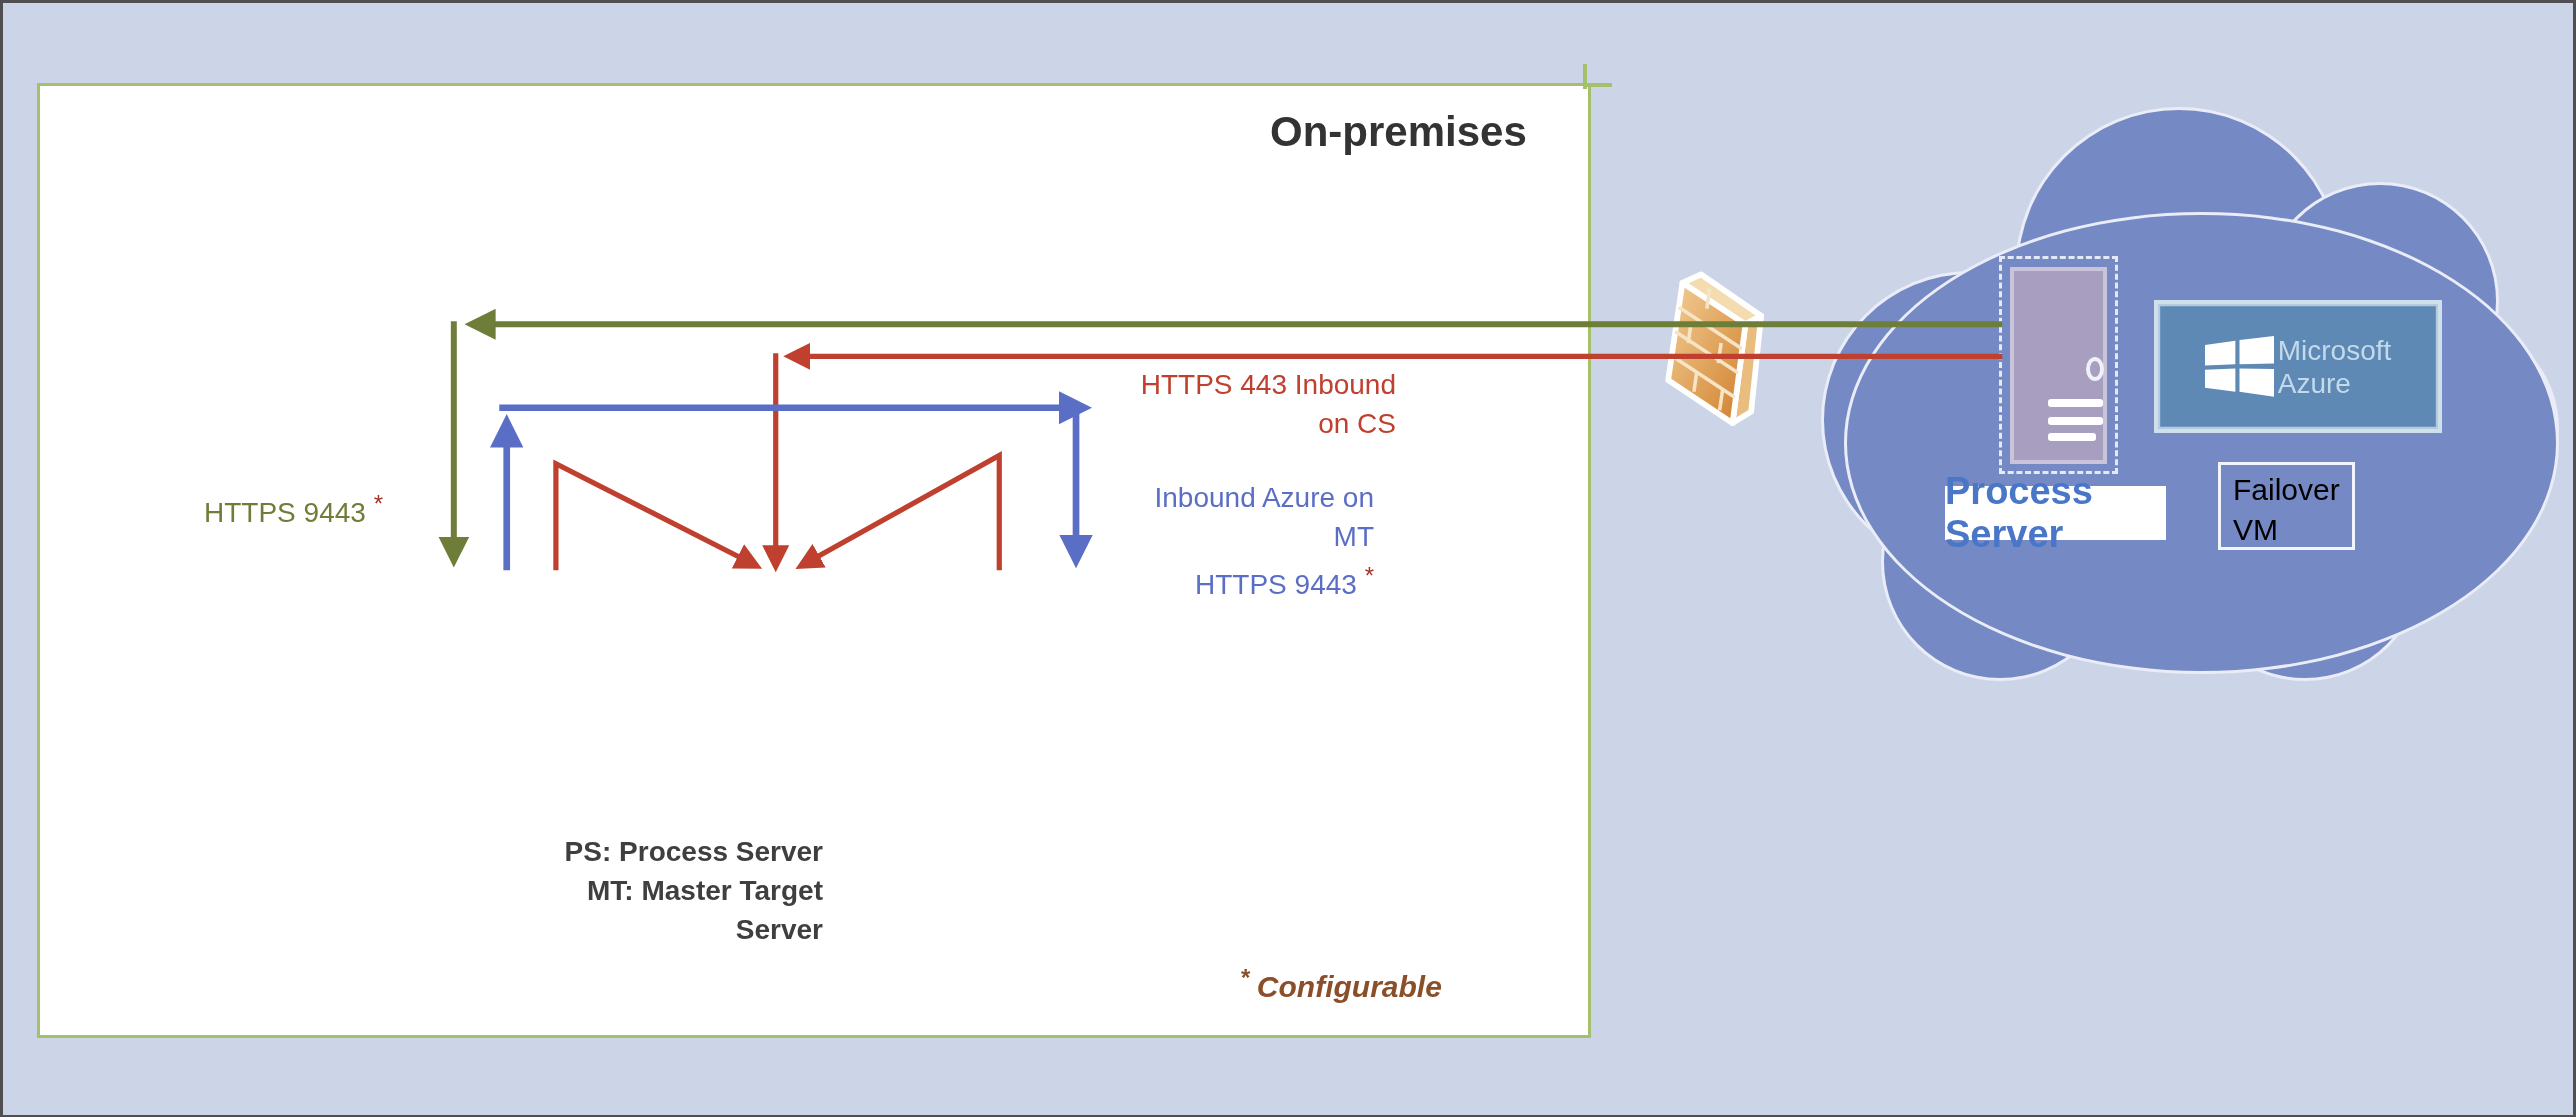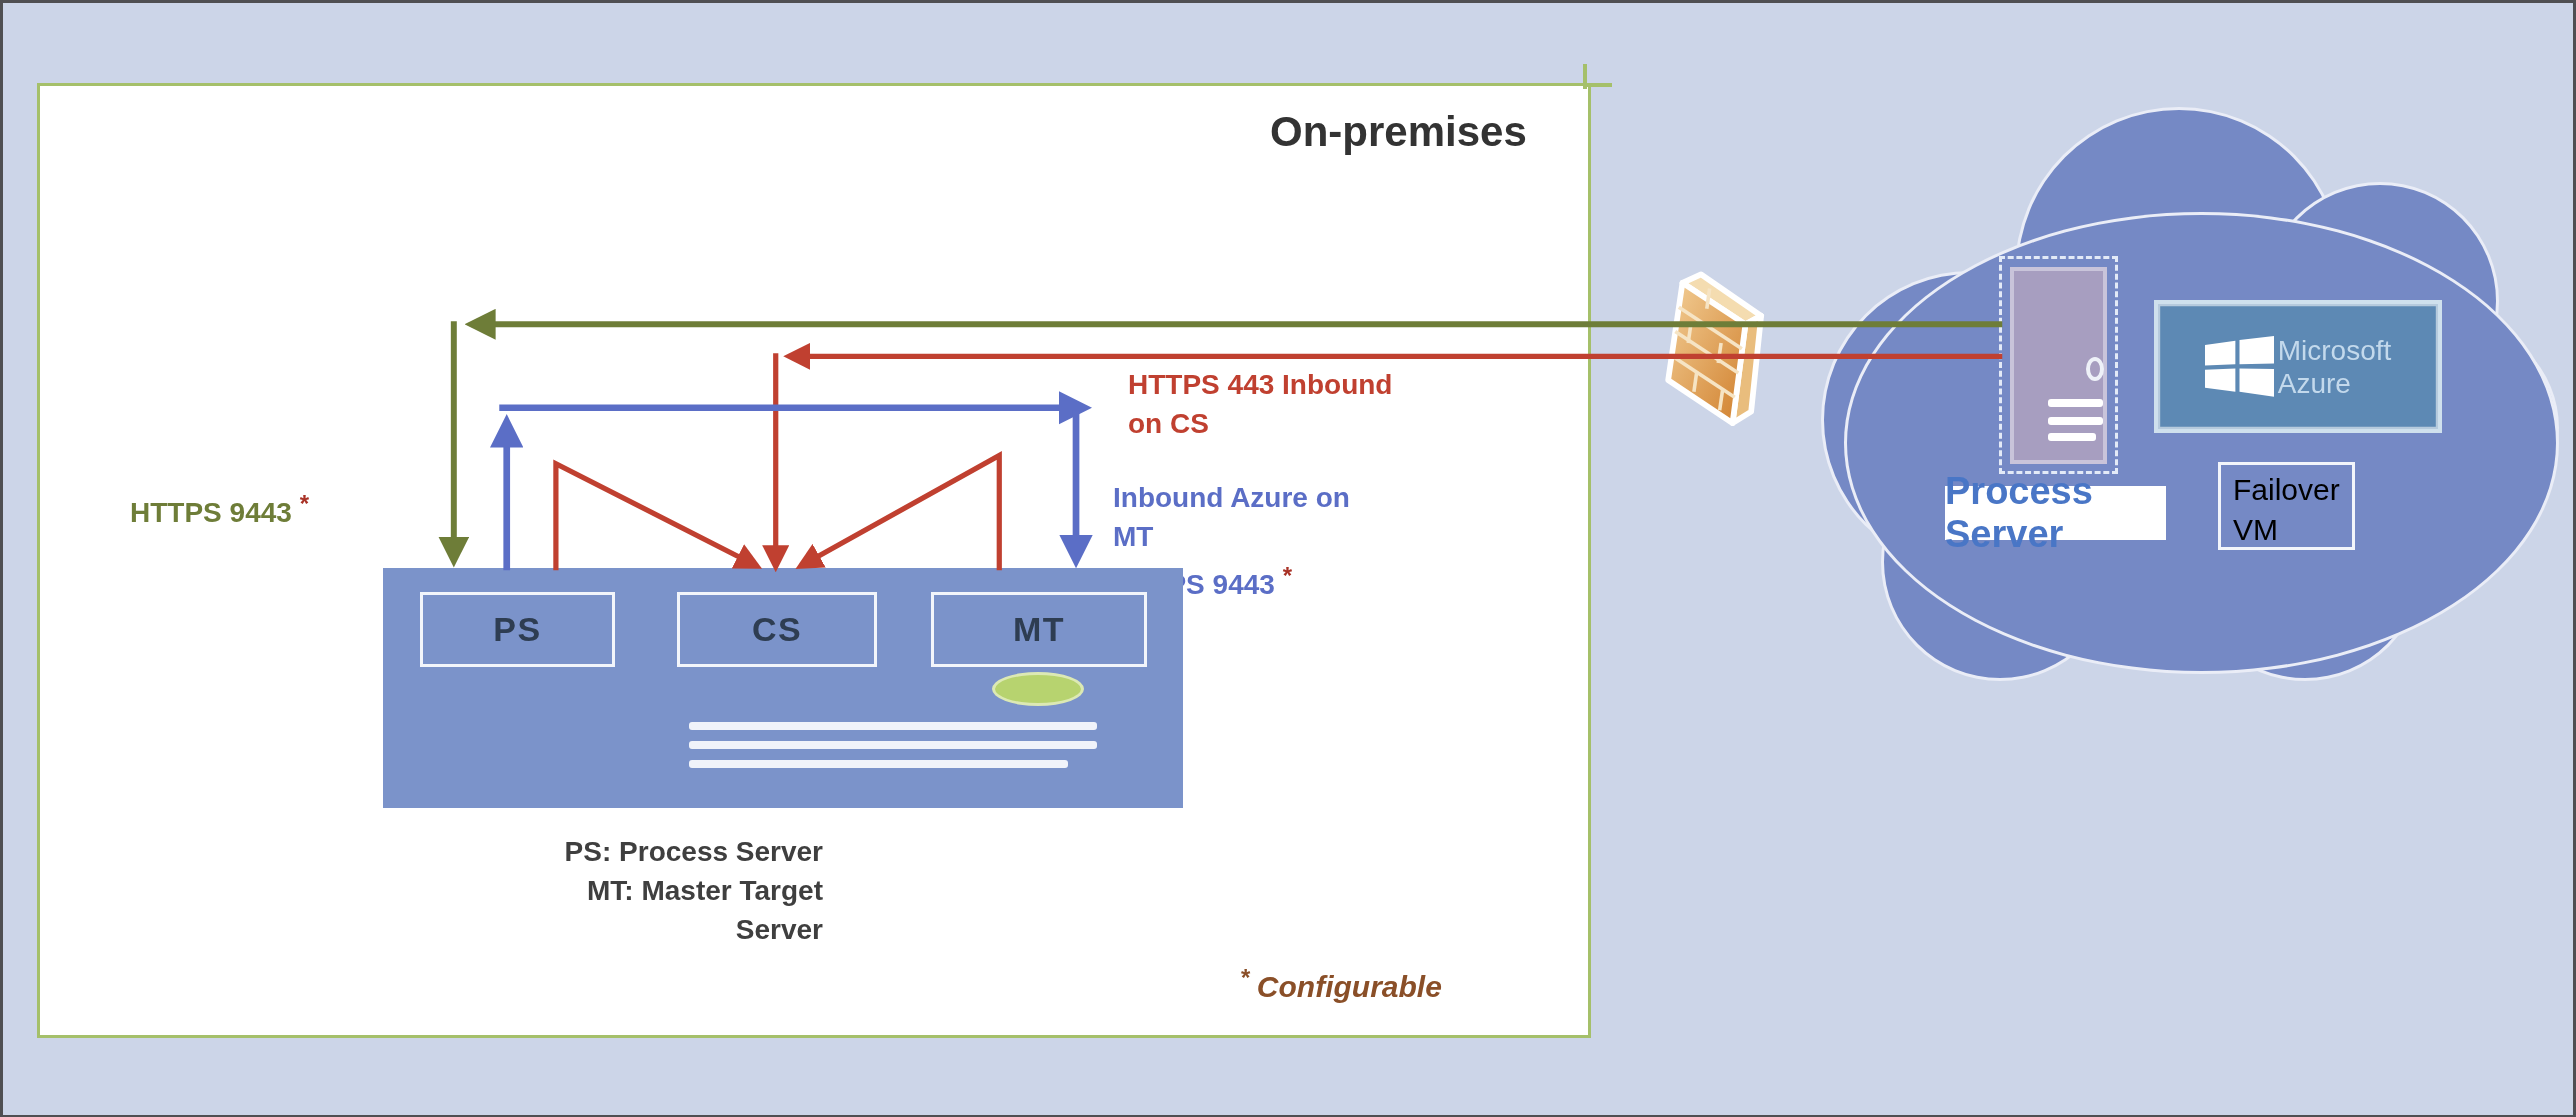--- a/index.html
+++ b/index.html
@@ -20,21 +20,21 @@
           border:3px solid var(--frame-border);overflow:hidden}
 
   
   .onprem{position:absolute;left:34px;top:80px;width:1554px;height:955px;
           background:var(--onprem-fill);border:3.7px solid var(--onprem-border)}
   .overshoot-v{position:absolute;left:1580px;top:61px;width:3.7px;height:25px;background:var(--onprem-border)}
   .overshoot-h{position:absolute;left:1584px;top:80px;width:25px;height:3.7px;background:var(--onprem-border)}
   .onprem-title{position:absolute;left:1267px;top:105px;width:294px;text-align:left;
           font-size:42px;font-weight:bold;color:var(--title-text)}
 
-  .port-label{position:absolute;text-align:left;font-weight:bold;font-size:28px;line-height:39px}
+  .port-label{position:absolute;text-align:right;font-weight:normal;font-size:28px;line-height:39px}
   .port-label .ast{color:var(--asterisk);font-size:24px;vertical-align:super}
   .label-ps{left:127px;top:481px;width:253px;color:var(--green-arrow)}
   .label-cs{left:1125px;top:362px;width:268px;color:var(--red-arrow)}
   .label-mt{left:1110px;top:475px;width:261px;color:var(--blue-arrow)}
 
   
   .server-box{position:absolute;left:380px;top:565px;width:800px;height:240px;background:var(--server-box)}
   .inner-box{position:absolute;top:24px;height:75px;border:3.7px solid var(--server-inner-border);
              display:flex;align-items:center;justify-content:center;
              font-size:34px;font-weight:600;color:var(--server-abbr);letter-spacing:1.5px}
@@ -90,29 +90,20 @@
   </div>
   <div class="port-label label-cs">
     <div>HTTPS 443 Inbound</div>
     <div>on CS</div>
   </div>
   <div class="port-label label-mt">
     <div>Inbound Azure on MT</div>
     <div><span>HTTPS 9443</span> <span class="ast">*</span></div>
   </div>
 
-  <div class="server-box">
-    <div class="inner-box ib-ps">PS</div>
-    <div class="inner-box ib-cs">CS</div>
-    <div class="inner-box ib-mt">MT</div>
-    <div class="green-ellipse"></div>
-    <div class="vent v1"></div>
-    <div class="vent v2"></div>
-    <div class="vent v3"></div>
-  </div>
 
   <div class="legend">
     <div>PS: Process Server</div>
     <div>MT: Master Target Server</div>
   </div>
 
   <div class="footnote">
     <span class="mark">*</span><span>Configurable</span>
   </div>
 

